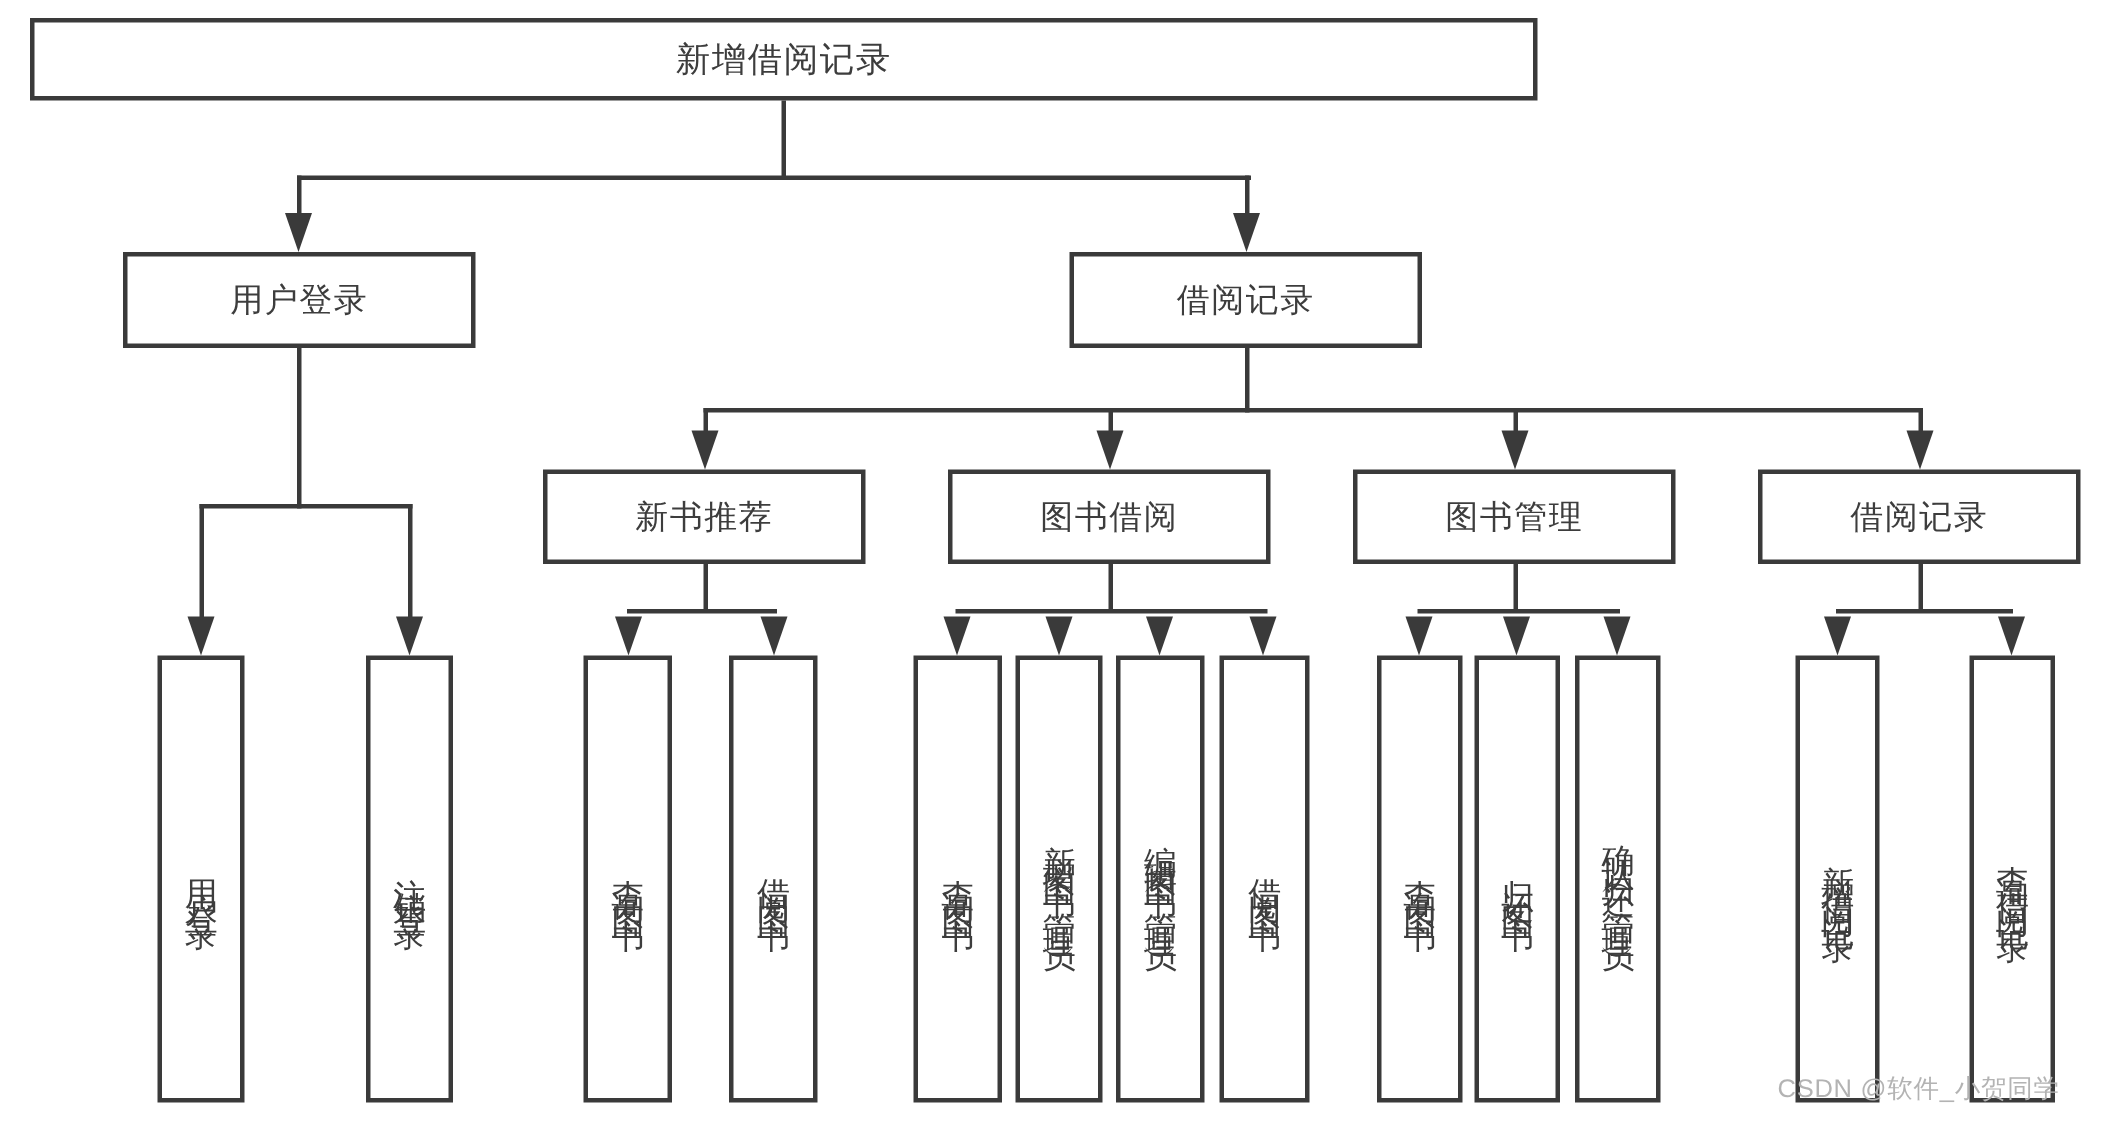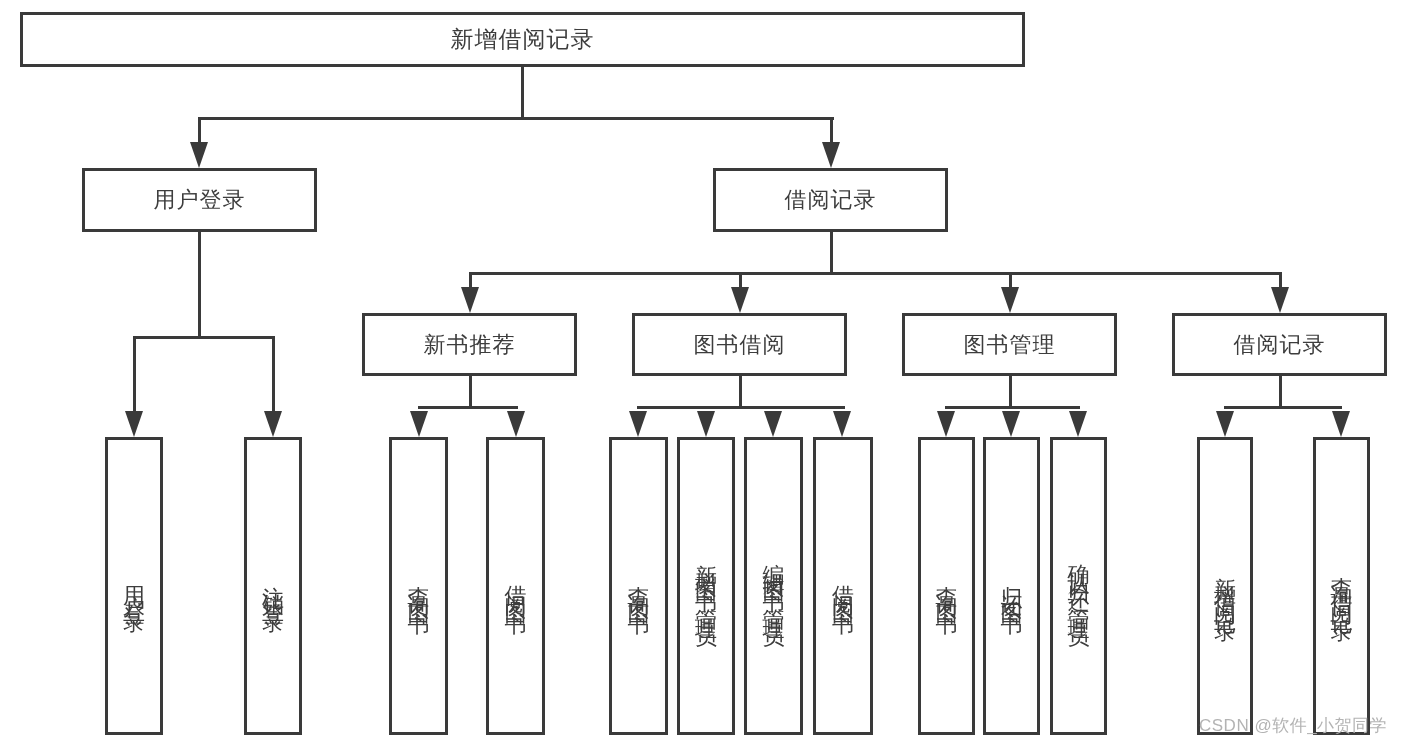--- a/index.html
+++ b/index.html
@@ -174,15 +174,15 @@
   <div class="hline" style="left:945px;top:406px;width:135px;height:3px;"></div>
   <div class="arrow" style="left:937px;top:411px;"></div>
   <div class="arrow" style="left:1002px;top:411px;"></div>
   <div class="arrow" style="left:1069px;top:411px;"></div>
 
   <div class="vline" style="left:1279px;top:376px;width:3px;height:32px;"></div>
   <div class="hline" style="left:1224px;top:406px;width:118px;height:3px;"></div>
   <div class="arrow" style="left:1216px;top:411px;"></div>
   <div class="arrow" style="left:1332px;top:411px;"></div>
 
-  <div class="watermark" style="left:1185px;top:714px;margin-left:14px;">CSDN @软件_小贺同学</div>
+  <div class="watermark" style="left:1185px;top:714px;">CSDN @软件_小贺同学</div>
 
 </div>
 
 </body></html>

